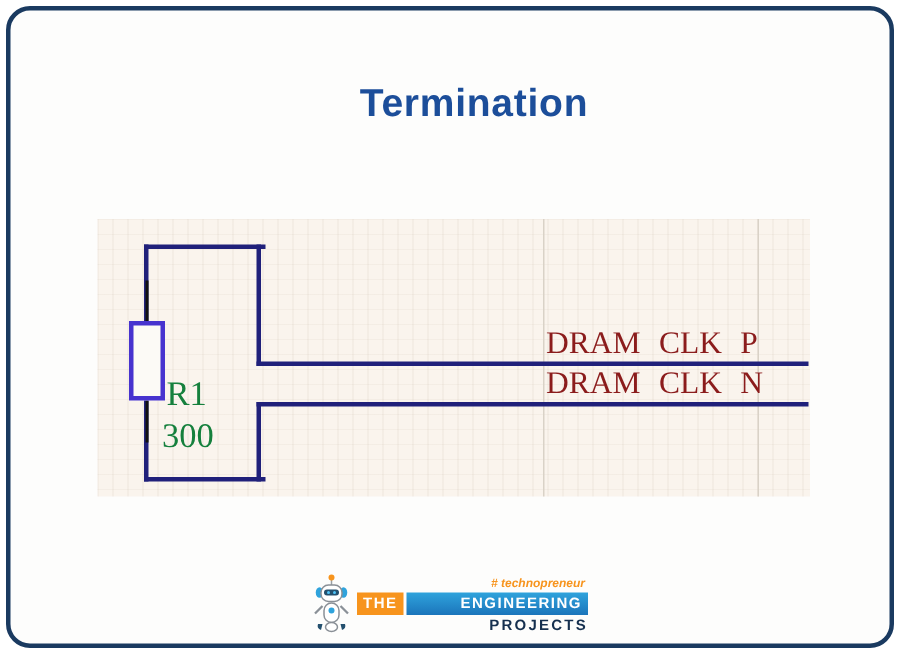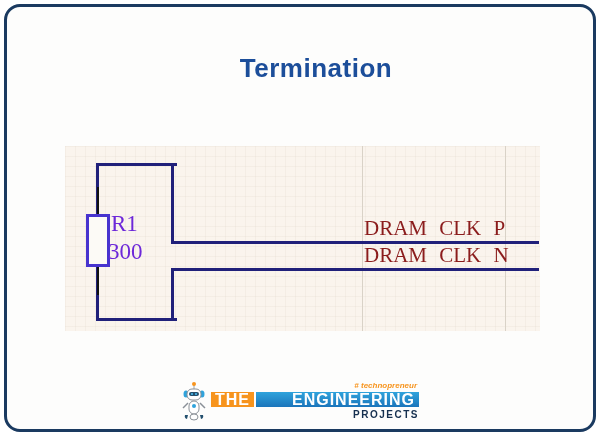--- a/index.html
+++ b/index.html
@@ -37,46 +37,46 @@
   #wire-rlo   {left:164px;top:261px;width:3px;  height:53px;}
   #wire-p     {left:164px;top:234px;width:368px;height:3px;}
   #wire-n     {left:164px;top:261px;width:368px;height:3px;}
   
   #pin-line{position:absolute;left:90px;top:180px;width:2px;height:108px;background:#111111;}
   #res-body{
     position:absolute;left:79px;top:207px;width:18px;height:47px;
     border:3px solid #4733CF;background:#FCFAF6;
   }
   .des-text{
-    position:absolute;font-family:"Liberation Serif",serif;color:#6d28d9;
-    font-size:23px;line-height:24px;white-space:nowrap;
+    position:absolute;font-family:"Liberation Serif",serif;color:#15803d;
+    font-size:23px;line-height:24px;white-space:nowrap;margin-top:39px;
   }
   #res-designator{left:104px;top:205px;}
   #res-value{left:101px;top:233px;}
   
   .net-label{
     position:absolute;font-family:"Liberation Serif",serif;color:#8B1C1C;
     font-size:21px;line-height:22px;white-space:nowrap;word-spacing:7px;
   }
   #net-p{left:357px;top:210px;}
   #net-n{left:357px;top:237px;}
   
   #logo{
     position:absolute;left:0;top:371px;width:100%;height:46px;
-    display:flex;justify-content:center;align-items:center;gap:4px;
+    display:flex;justify-content:center;align-items:flex-end;gap:4px;
   }
   #robot{width:26px;height:42px;margin-top:2px;flex:0 0 auto;}
   #logo-right{display:flex;flex-direction:column;align-items:flex-end;}
   .tagline{
     color:#F7941D;font-style:italic;font-size:8px;font-weight:bold;
     line-height:10px;margin-right:2px;
   }
   .logo-row{display:flex;gap:2px;margin-top:1px;}
   .logo-box{
-    color:#ffffff;font-weight:bold;font-size:16px;line-height:15px;
+    color:#ffffff;font-weight:bold;font-size:10px;line-height:15px;
     padding:0 4px;letter-spacing:1px;
   }
   .box-the{background:#F7941D;}
   .box-eng{background:linear-gradient(to bottom,#2FA3DC,#1B75BB);padding-left:36px;}
   .projects{
     color:#16304F;font-weight:bold;font-size:10px;letter-spacing:1.5px;
     line-height:13px;margin-top:1px;margin-right:0;
   }
 </style>
 </head>

